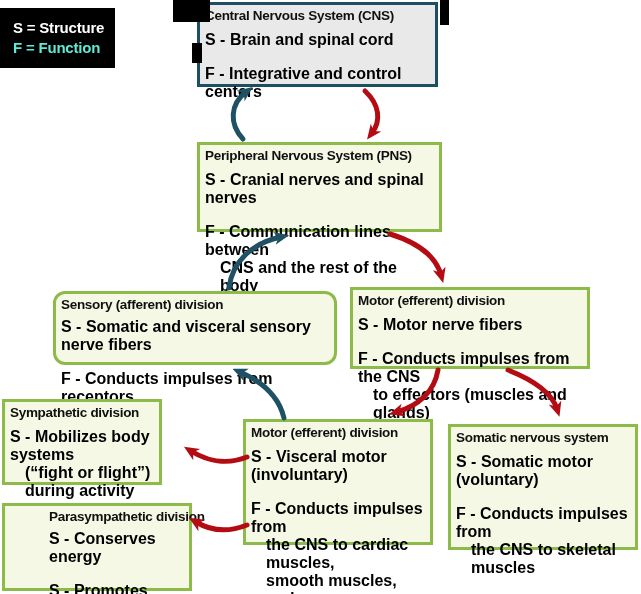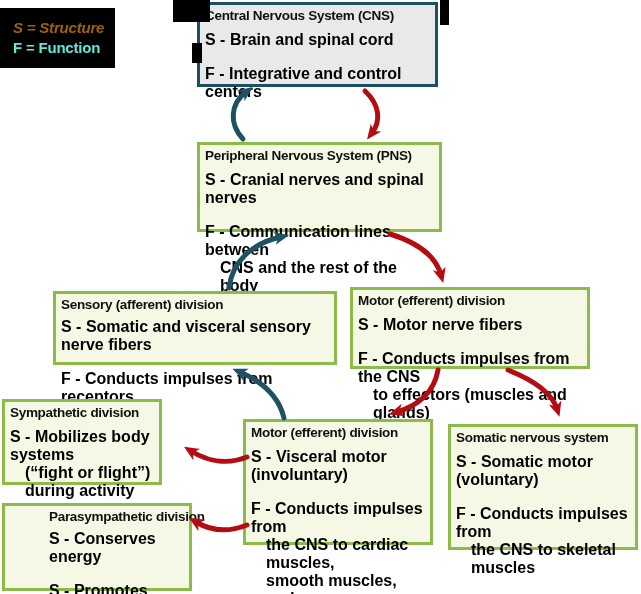--- a/index.html
+++ b/index.html
@@ -5,21 +5,21 @@
   html,body{margin:0;padding:0;background:#fff;}
   #stage{
     position:relative;width:641px;height:594px;background:#ffffff;
     font-family:"Liberation Sans", sans-serif;font-weight:bold;overflow:hidden;
   }
   
   #legend{
     position:absolute;left:0;top:8px;width:115px;height:60px;box-sizing:border-box;
     background:#000;padding:10px 0 0 13px;font-size:15px;line-height:20px;letter-spacing:-0.2px;
   }
-  #legend .lg-red{color:#a16207;font-style:italic;}
+  #legend .lg-red{color:#ffffff;}
   #legend .lg-teal{color:#5eead4;}
   
   .box{
     position:absolute;box-sizing:border-box;background:#f5f8e4;
     border:3px solid #8dbb4a;padding:2px 5px 0 5px;
   }
   .box.cns{background:#e9e9e9;border-color:#1d4f63;}
   .box h3{
     margin:0 0 4px 0;font-size:13.5px;line-height:18px;color:#101010;
     letter-spacing:-0.3px;white-space:nowrap;font-weight:bold;
@@ -61,21 +61,21 @@
     <p class="entry red"></p>
       <div>S - Cranial nerves and spinal nerves</div>
       <p></p>
     <p class="entry teal">
       </p>
       <div>F - Communication lines between</div>
       <div class="cont">CNS and the rest of the body</div>
     <p></p>
   </div>
 
-  <div class="box" style="left:53px;top:291px;width:284px;height:74px;">
+  <div class="box" style="left:53px;top:291px;width:284px;height:74px;border-radius:12px;">
     <h3>Sensory (afferent) division</h3>
     <p class="entry red" style="margin-bottom:4px"></p>
       <div>S - Somatic and visceral sensory nerve fibers</div>
       <p></p>
     <p class="entry teal">
       </p>
       <div>F - Conducts impulses from receptors</div>
       <div class="cont">to the CNS</div>
     <p></p>
   </div>

